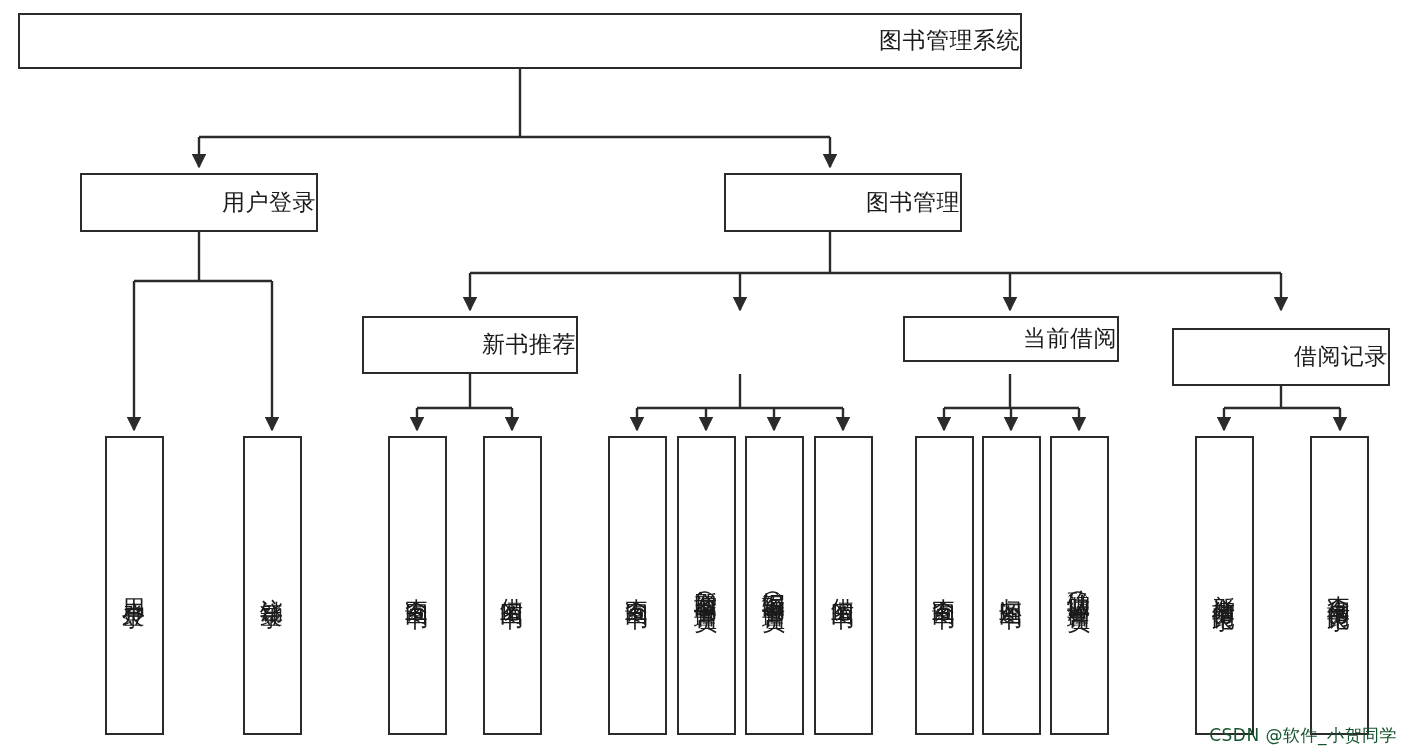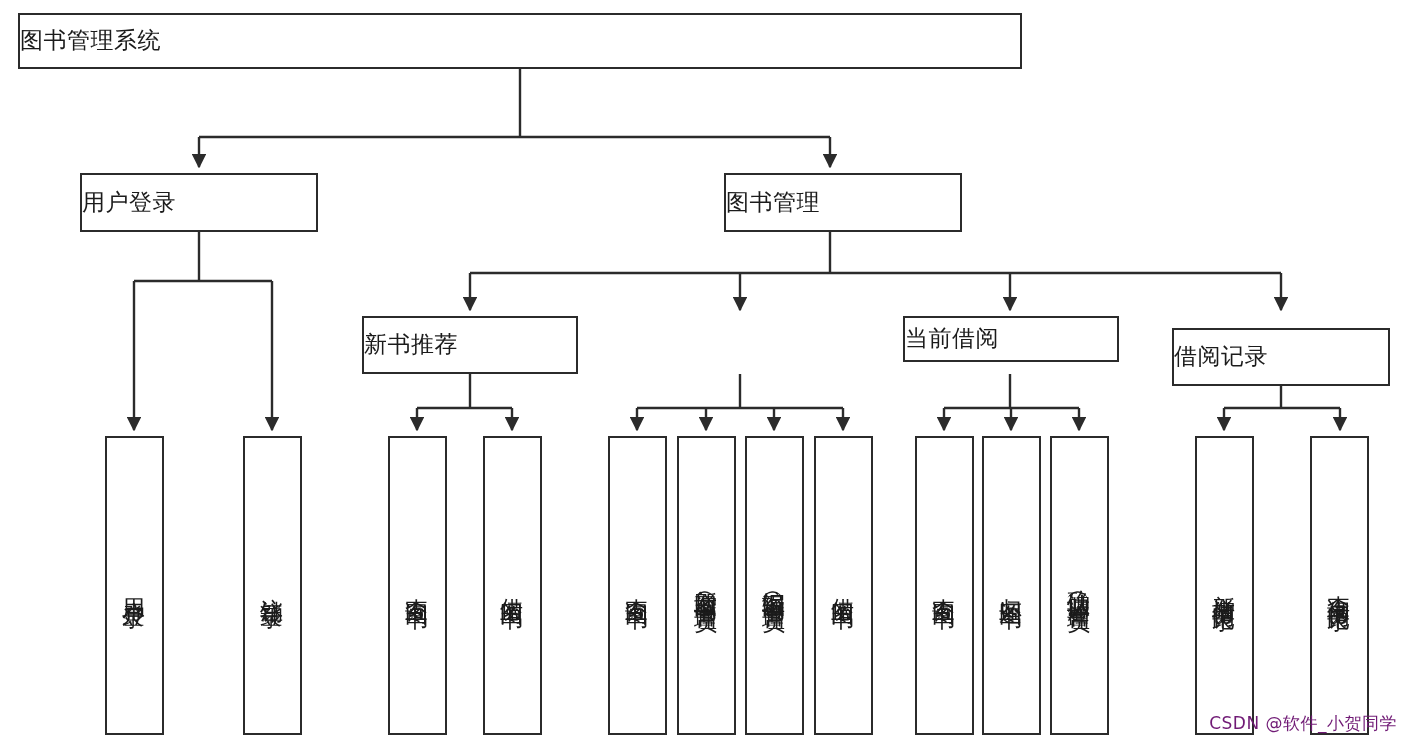--- a/index.html
+++ b/index.html
@@ -22,21 +22,21 @@
     height: 747px;
   }
   .node {
     position: absolute;
     box-sizing: border-box;
     border: 2px solid #2b2b2b;
     background: #ffffff;
     color: #1b1b1b;
     display: flex;
     align-items: center;
-    justify-content: flex-start;
+    justify-content: flex-end;
     z-index: 2;
   }
   .node.h {
     font-size: 23px;
     line-height: 1.1;
     letter-spacing: 0.5px;
   }
   .node.v {
     writing-mode: vertical-rl;
     text-orientation: upright;
@@ -47,23 +47,23 @@
     padding: 4px 0;
   }
   .node.v .vtext {
     writing-mode: vertical-rl;
     text-orientation: upright;
     white-space: nowrap;
   }
   #watermark {
     position: absolute;
     right: 8px;
-    bottom: 12px;
+    bottom: 0;
     font-size: 17px;
-    color: #701a75;
+    color: #14532d;
     letter-spacing: 0.5px;
     z-index: 5;
     white-space: nowrap;
     font-family: "DejaVu Sans", "Liberation Sans", sans-serif;
   }
 </style>
 </head>
 <body>
 
 <div id="canvas">

